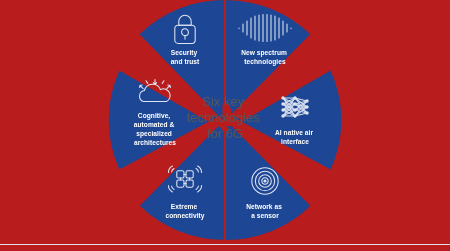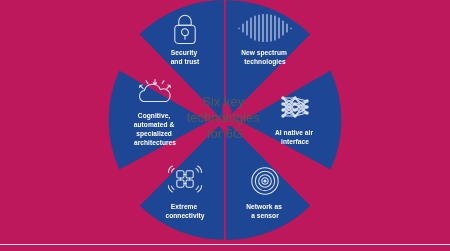--- a/index.html
+++ b/index.html
@@ -3,21 +3,21 @@
 <meta charset="utf-8">
 <style>
   html,body{margin:0;padding:0;}
   body{
     width:450px;height:251px;
     background:#ffffff;
     font-family:"Liberation Sans",sans-serif;
     overflow:hidden;
     position:relative;
   }
-  #stage{position:absolute;inset:0;background:#be185d;padding-left:40px;}
+  #stage{position:absolute;inset:0;background:#b91c1c;padding-left:40px;}
   #bottom-rule{
     position:absolute;left:0;right:0;top:244px;height:1px;
     background:#e3e3e3;
   }
   #wheel{position:absolute;left:105px;top:-4px;width:240px;height:248px;}
   #wheel svg{display:block;width:100%;height:100%;}
 
   .seg-label{
     font-size:6.6px;
     font-weight:bold;

